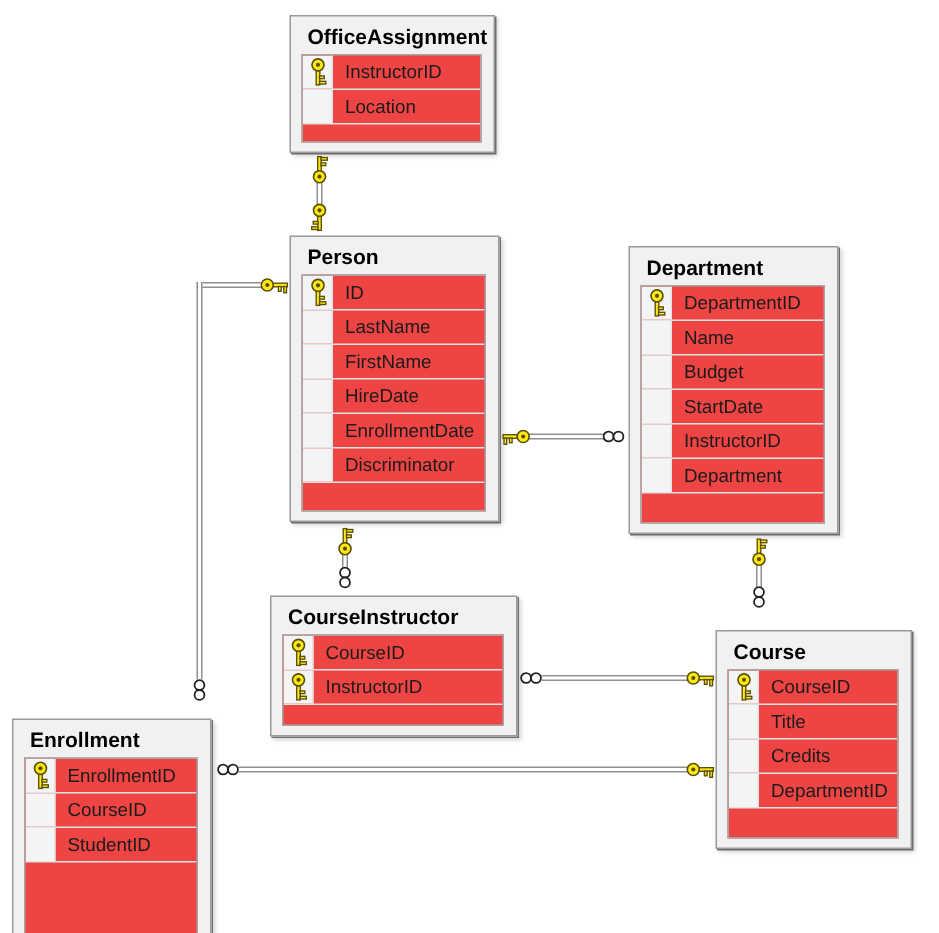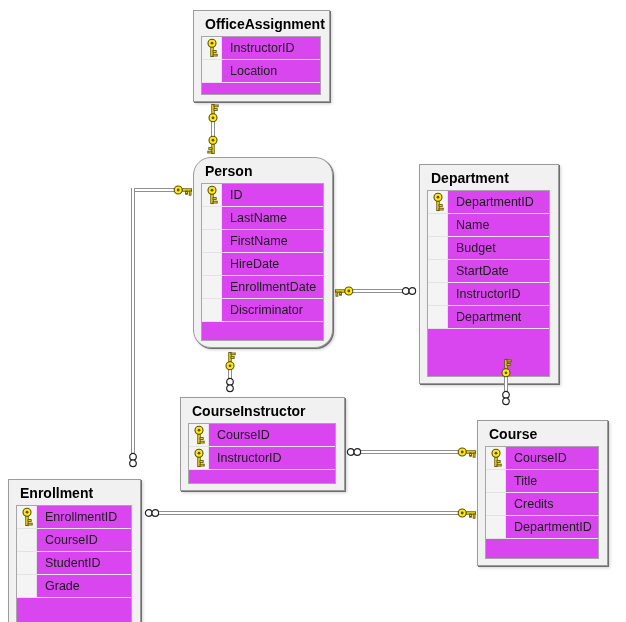--- a/index.html
+++ b/index.html
@@ -17,21 +17,21 @@
     border:1px solid #9b9b9b;
     box-shadow:1px 1px 0 #6e6e6e, 2px 2px 3px rgba(0,0,0,.18);
   }
   .tbl-title{
     font-size:14px;font-weight:bold;color:#000;
     padding:4px 2px 2px 11px;height:18px;line-height:18px;
     white-space:nowrap;overflow:hidden;
   }
   .tbl-grid{
     position:absolute;left:7px;right:8px;top:25px;bottom:6px;
-    background:#d946ef;border:1px solid #a6a6a6;box-sizing:border-box;
+    background:#ef4444;border:1px solid #a6a6a6;box-sizing:border-box;
     overflow:hidden;
   }
   .row{display:flex;height:23px;box-sizing:border-box;border-bottom:1px solid #e3e3e3;}
   .cell-icon{
     width:20px;flex:0 0 20px;box-sizing:border-box;
     background:#f4f4f4;border-right:1px solid #e3e3e3;
     display:flex;align-items:center;justify-content:center;
   }
   .cell-icon svg{display:block;transform-origin:50% 50%;transform:translate(-4px,4px) scaleX(-1) rotate(90deg);}
   .cell-icon .keywrap{width:12px;height:20px;}
@@ -79,21 +79,21 @@
             </span>
           </span>
           <span class="cell-text">InstructorID</span>
         </div>
         <div class="row">
           <span class="cell-icon"></span>
           <span class="cell-text">Location</span>
         </div>
       </div>
     </div>
-    <div class="tbl" style="left: 193px; top: 157px; width: 140px; height: 191px; border-radius: 18px;">
+    <div class="tbl" style="left: 193px; top: 157px; width: 140px; height: 191px;">
       <div class="tbl-title">Person</div>
       <div class="tbl-grid">
         <div class="row">
           <span class="cell-icon">
             <span class="keywrap">
               <svg width="20" height="12" viewBox="0 0 20 12">
                 <rect x="9" y="4.8" width="9.6" height="2.4" fill="#ffe81a" stroke="#5b4f00" stroke-width="0.9"></rect>
                 <rect x="12.6" y="7" width="1.8" height="3.2" fill="#ffe81a" stroke="#5b4f00" stroke-width="0.9"></rect>
                 <rect x="16.2" y="7" width="1.8" height="4.2" fill="#ffe81a" stroke="#5b4f00" stroke-width="0.9"></rect>
                 <circle cx="5.2" cy="6" r="4" fill="#ffe81a" stroke="#5b4f00" stroke-width="1.1"></circle>
@@ -118,21 +118,21 @@
         <div class="row">
           <span class="cell-icon"></span>
           <span class="cell-text">EnrollmentDate</span>
         </div>
         <div class="row">
           <span class="cell-icon"></span>
           <span class="cell-text">Discriminator</span>
         </div>
       </div>
     </div>
-    <div class="tbl" style="left: 419px; top: 164px; width: 140px; height: 220px;">
+    <div class="tbl" style="left: 419px; top: 164px; width: 140px; height: 192px;">
       <div class="tbl-title">Department</div>
       <div class="tbl-grid">
         <div class="row">
           <span class="cell-icon">
             <span class="keywrap">
               <svg width="20" height="12" viewBox="0 0 20 12">
                 <rect x="9" y="4.8" width="9.6" height="2.4" fill="#ffe81a" stroke="#5b4f00" stroke-width="0.9"></rect>
                 <rect x="12.6" y="7" width="1.8" height="3.2" fill="#ffe81a" stroke="#5b4f00" stroke-width="0.9"></rect>
                 <rect x="16.2" y="7" width="1.8" height="4.2" fill="#ffe81a" stroke="#5b4f00" stroke-width="0.9"></rect>
                 <circle cx="5.2" cy="6" r="4" fill="#ffe81a" stroke="#5b4f00" stroke-width="1.1"></circle>
@@ -245,24 +245,20 @@
           </span>
           <span class="cell-text">EnrollmentID</span>
         </div>
         <div class="row">
           <span class="cell-icon"></span>
           <span class="cell-text">CourseID</span>
         </div>
         <div class="row">
           <span class="cell-icon"></span>
           <span class="cell-text">StudentID</span>
-        </div>
-        <div class="row">
-          <span class="cell-icon"></span>
-          <span class="cell-text">Grade</span>
         </div>
       </div>
     </div>
     <div class="conn conn-v" style="left: 211px; top: 121px; height: 15px;"></div>
     <span class="sym dir-up" style="left: 207px; top: 103px;">
       <svg width="20" height="12" viewBox="0 0 20 12">
         <rect x="9" y="4.8" width="9.6" height="2.4" fill="#ffe81a" stroke="#5b4f00" stroke-width="0.9"></rect>
         <rect x="12.6" y="7" width="1.8" height="3.2" fill="#ffe81a" stroke="#5b4f00" stroke-width="0.9"></rect>
         <rect x="16.2" y="7" width="1.8" height="4.2" fill="#ffe81a" stroke="#5b4f00" stroke-width="0.9"></rect>
         <circle cx="5.2" cy="6" r="4" fill="#ffe81a" stroke="#5b4f00" stroke-width="1.1"></circle>

